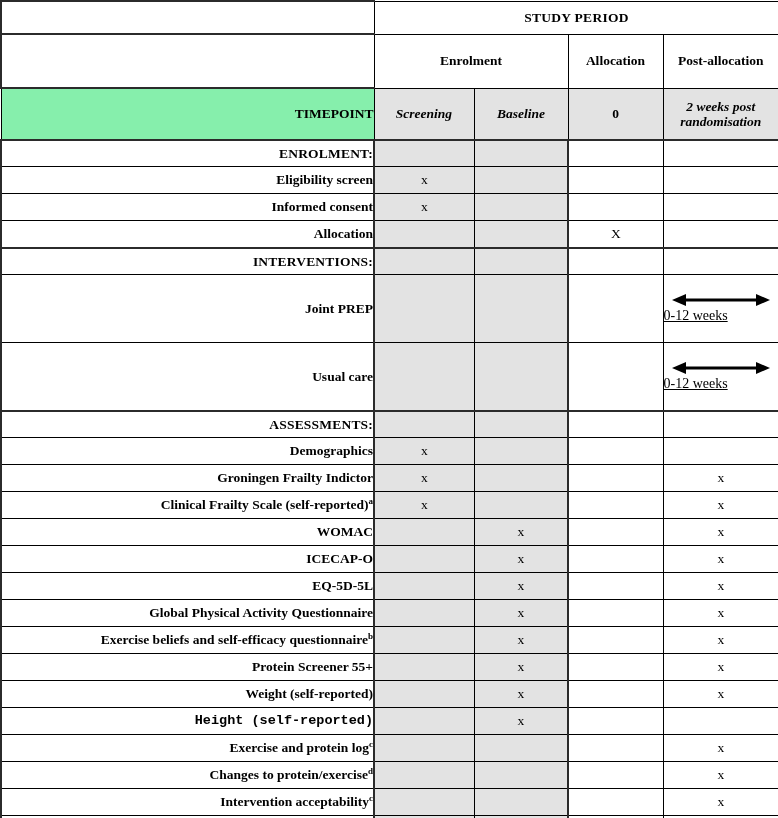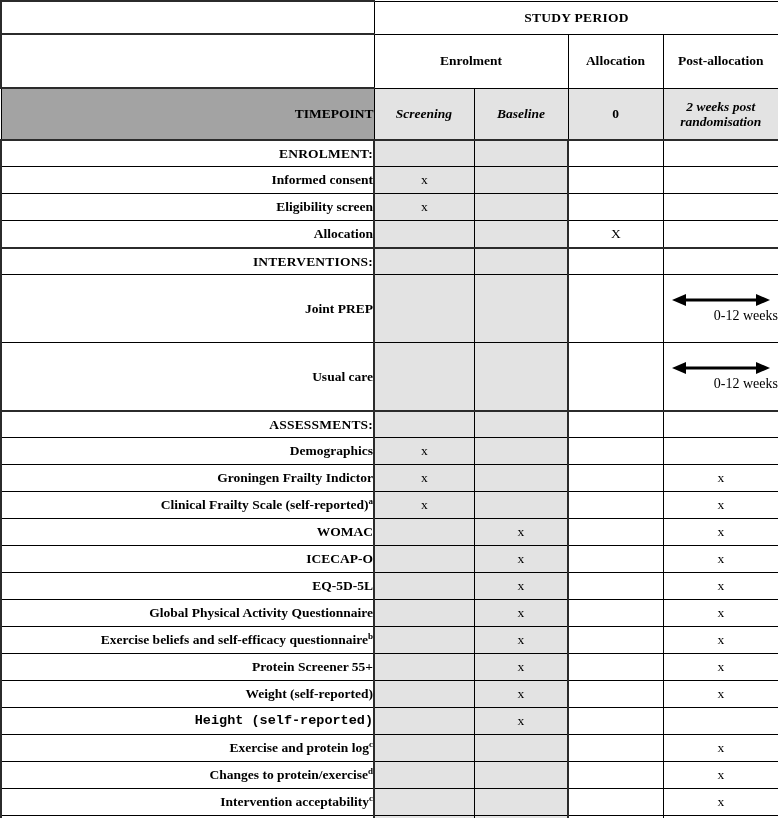--- a/index.html
+++ b/index.html
@@ -79,21 +79,21 @@
     border-bottom: 2px solid #2b2b2b;
     border-left: 2px solid #2b2b2b;
     padding: 2px 3px;
   }
   .timepoint-label {
     text-align: right;
     font-weight: bold;
     font-size: 14px;
     padding-right: 9px;
     height: 50px;
-    background: #a3a3a3;
+    background: #86efac;
     border-left: 2px solid #2b2b2b;
     border-right: 2px solid #2b2b2b;
     border-bottom: 2px solid #2b2b2b;
   }
   .timepoint-val {
     text-align: center;
     font-weight: bold;
     font-style: italic;
     font-size: 14px;
     background: #e3e3e3;
@@ -120,22 +120,23 @@
   
   .arrow-cell {
     text-align: center;
     padding: 2px 6px 3px 6px;
     vertical-align: middle;
   }
   .arrow-wrap { width: 100%; }
   .arrow-svg { display: block; margin: 0 auto 1px auto; }
   .arrow-text {
     font-size: 14px;
-    text-align: right;
+    text-align: left;
     font-family: "Liberation Serif", serif;
+    text-decoration: underline;
   }
 
   .big-x { font-size: 16px; }
 </style>
 </head>
 <body>
 
 <table class="spirit">
   <colgroup>
     <col class="c-label">
@@ -163,28 +164,28 @@
         <td class="timepoint-val" style="border-right: 2px solid rgb(43, 43, 43);">2 weeks post randomisation</td>
       </tr>
       <tr>
         <td class="label-cell section-label" style="border-left: 2px solid rgb(43, 43, 43); border-top: 2px solid rgb(43, 43, 43); height: 25px;">ENROLMENT:</td>
         <td class="mark-cell shade" style="border-top: 2px solid rgb(43, 43, 43); border-left: 2px solid rgb(43, 43, 43);">&nbsp;</td>
         <td class="mark-cell shade" style="border-top: 2px solid rgb(43, 43, 43); border-right: 2px solid rgb(43, 43, 43);">&nbsp;</td>
         <td class="mark-cell white" style="border-top: 2px solid rgb(43, 43, 43);">&nbsp;</td>
         <td class="mark-cell white" style="border-top: 2px solid rgb(43, 43, 43); border-right: 2px solid rgb(43, 43, 43);">&nbsp;</td>
       </tr>
       <tr>
+        <td class="label-cell" style="border-left: 2px solid rgb(43, 43, 43); height: 26px;"><span>Eligibility screen</span></td>
+        <td class="mark-cell shade" style="border-left: 2px solid rgb(43, 43, 43);">x</td>
+        <td class="mark-cell shade" style="border-right: 2px solid rgb(43, 43, 43);">&nbsp;</td>
+        <td class="mark-cell white">&nbsp;</td>
+        <td class="mark-cell white" style="border-right: 2px solid rgb(43, 43, 43);">&nbsp;</td>
+      </tr>
+      <tr>
         <td class="label-cell" style="border-left: 2px solid rgb(43, 43, 43); height: 26px;"><span>Informed consent</span></td>
-        <td class="mark-cell shade" style="border-left: 2px solid rgb(43, 43, 43);">x</td>
-        <td class="mark-cell shade" style="border-right: 2px solid rgb(43, 43, 43);">&nbsp;</td>
-        <td class="mark-cell white">&nbsp;</td>
-        <td class="mark-cell white" style="border-right: 2px solid rgb(43, 43, 43);">&nbsp;</td>
-      </tr>
-      <tr>
-        <td class="label-cell" style="border-left: 2px solid rgb(43, 43, 43); height: 26px;"><span>Eligibility screen</span></td>
         <td class="mark-cell shade" style="border-left: 2px solid rgb(43, 43, 43);">x</td>
         <td class="mark-cell shade" style="border-right: 2px solid rgb(43, 43, 43);">&nbsp;</td>
         <td class="mark-cell white">&nbsp;</td>
         <td class="mark-cell white" style="border-right: 2px solid rgb(43, 43, 43);">&nbsp;</td>
       </tr>
       <tr>
         <td class="label-cell" style="border-left: 2px solid rgb(43, 43, 43); height: 26px;"><span>Allocation</span></td>
         <td class="mark-cell shade" style="border-left: 2px solid rgb(43, 43, 43);">&nbsp;</td>
         <td class="mark-cell shade" style="border-right: 2px solid rgb(43, 43, 43);">&nbsp;</td>
         <td class="mark-cell white big-x">X</td>

